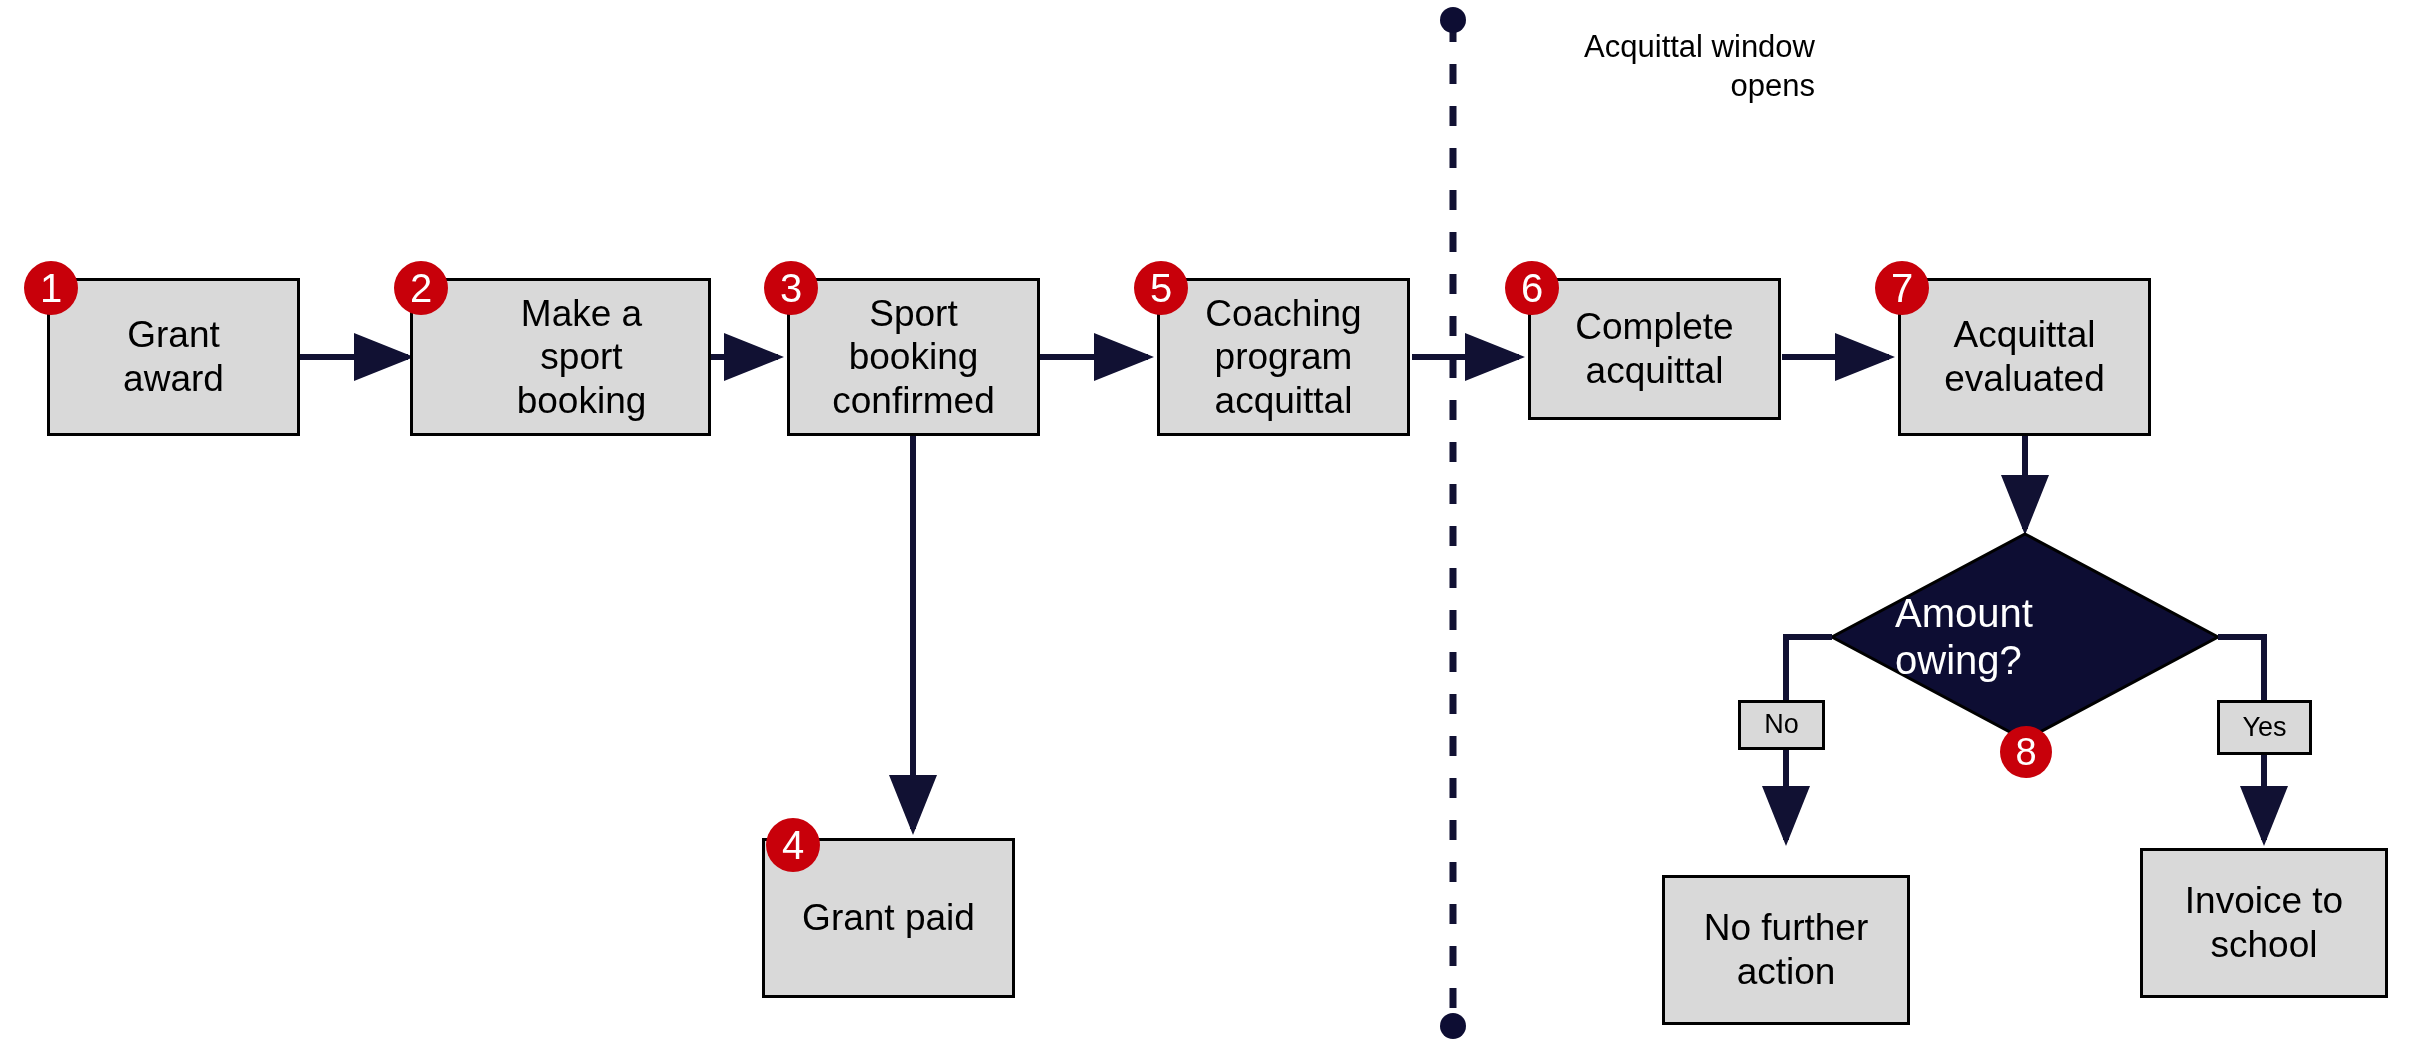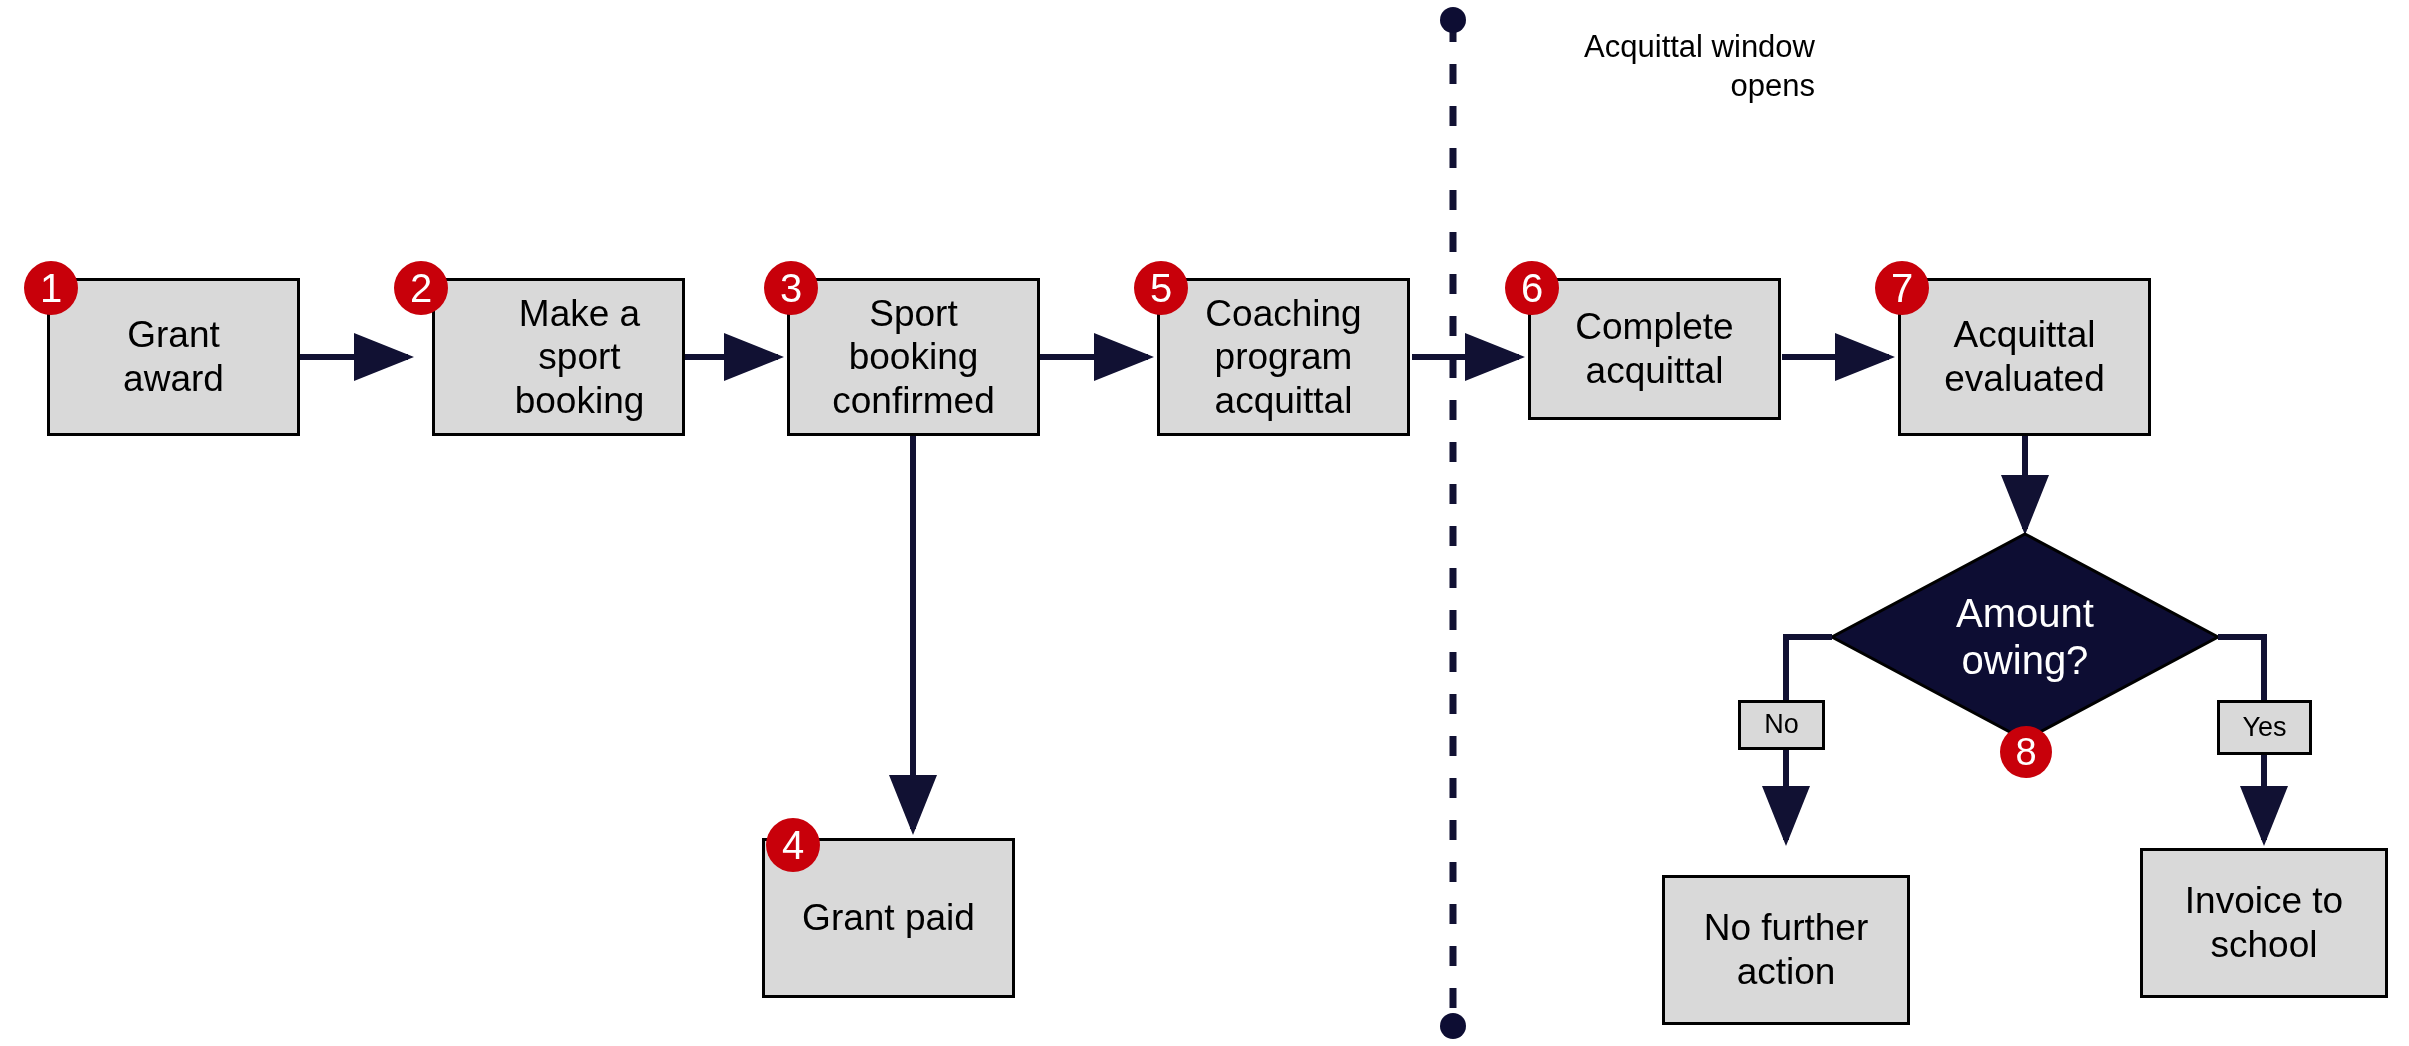--- a/index.html
+++ b/index.html
@@ -31,21 +31,21 @@
   .node.small{
     font-size:27px;
     border-width:3px;
     line-height:1.1;
   }
   .diamond-label{
     position:absolute;
     color:#ffffff;
     font-size:40px;
     line-height:1.18;
-    text-align:center;
+    text-align:left;
     white-space:pre-line;
     pointer-events:none;
   }
   .badge{
     position:absolute;
     width:54px;height:54px;
     border-radius:50%;
     background:#c8000a;
     color:#ffffff;
     font-size:40px;
@@ -96,21 +96,21 @@
 
     <line x1="1453" y1="22" x2="1453" y2="1022" stroke="#111133" stroke-width="7" stroke-dasharray="20 22"></line>
     <circle cx="1453" cy="20" r="13" fill="#0d0d33"></circle>
     <circle cx="1453" cy="1026" r="13" fill="#0d0d33"></circle>
   </svg>
 
   <div class="node" style="left:47px;top:278px;width:253px;height:158px;">Grant
 award</div>
   <div class="badge" style="left:24px;top:261px;">1</div>
 
-  <div class="node" style="left:432px;top:278px;width:253px;height:158px;padding-left:42px;">Make a
+  <div class="node" style="left:410px;top:278px;width:301px;height:158px;padding-left:42px;">Make a
 sport
 booking</div>
   <div class="badge" style="left:394px;top:261px;">2</div>
 
   <div class="node" style="left:787px;top:278px;width:253px;height:158px;">Sport
 booking
 confirmed</div>
   <div class="badge" style="left:764px;top:261px;">3</div>
 
   <div class="node" style="left:762px;top:838px;width:253px;height:160px;">Grant paid</div>

